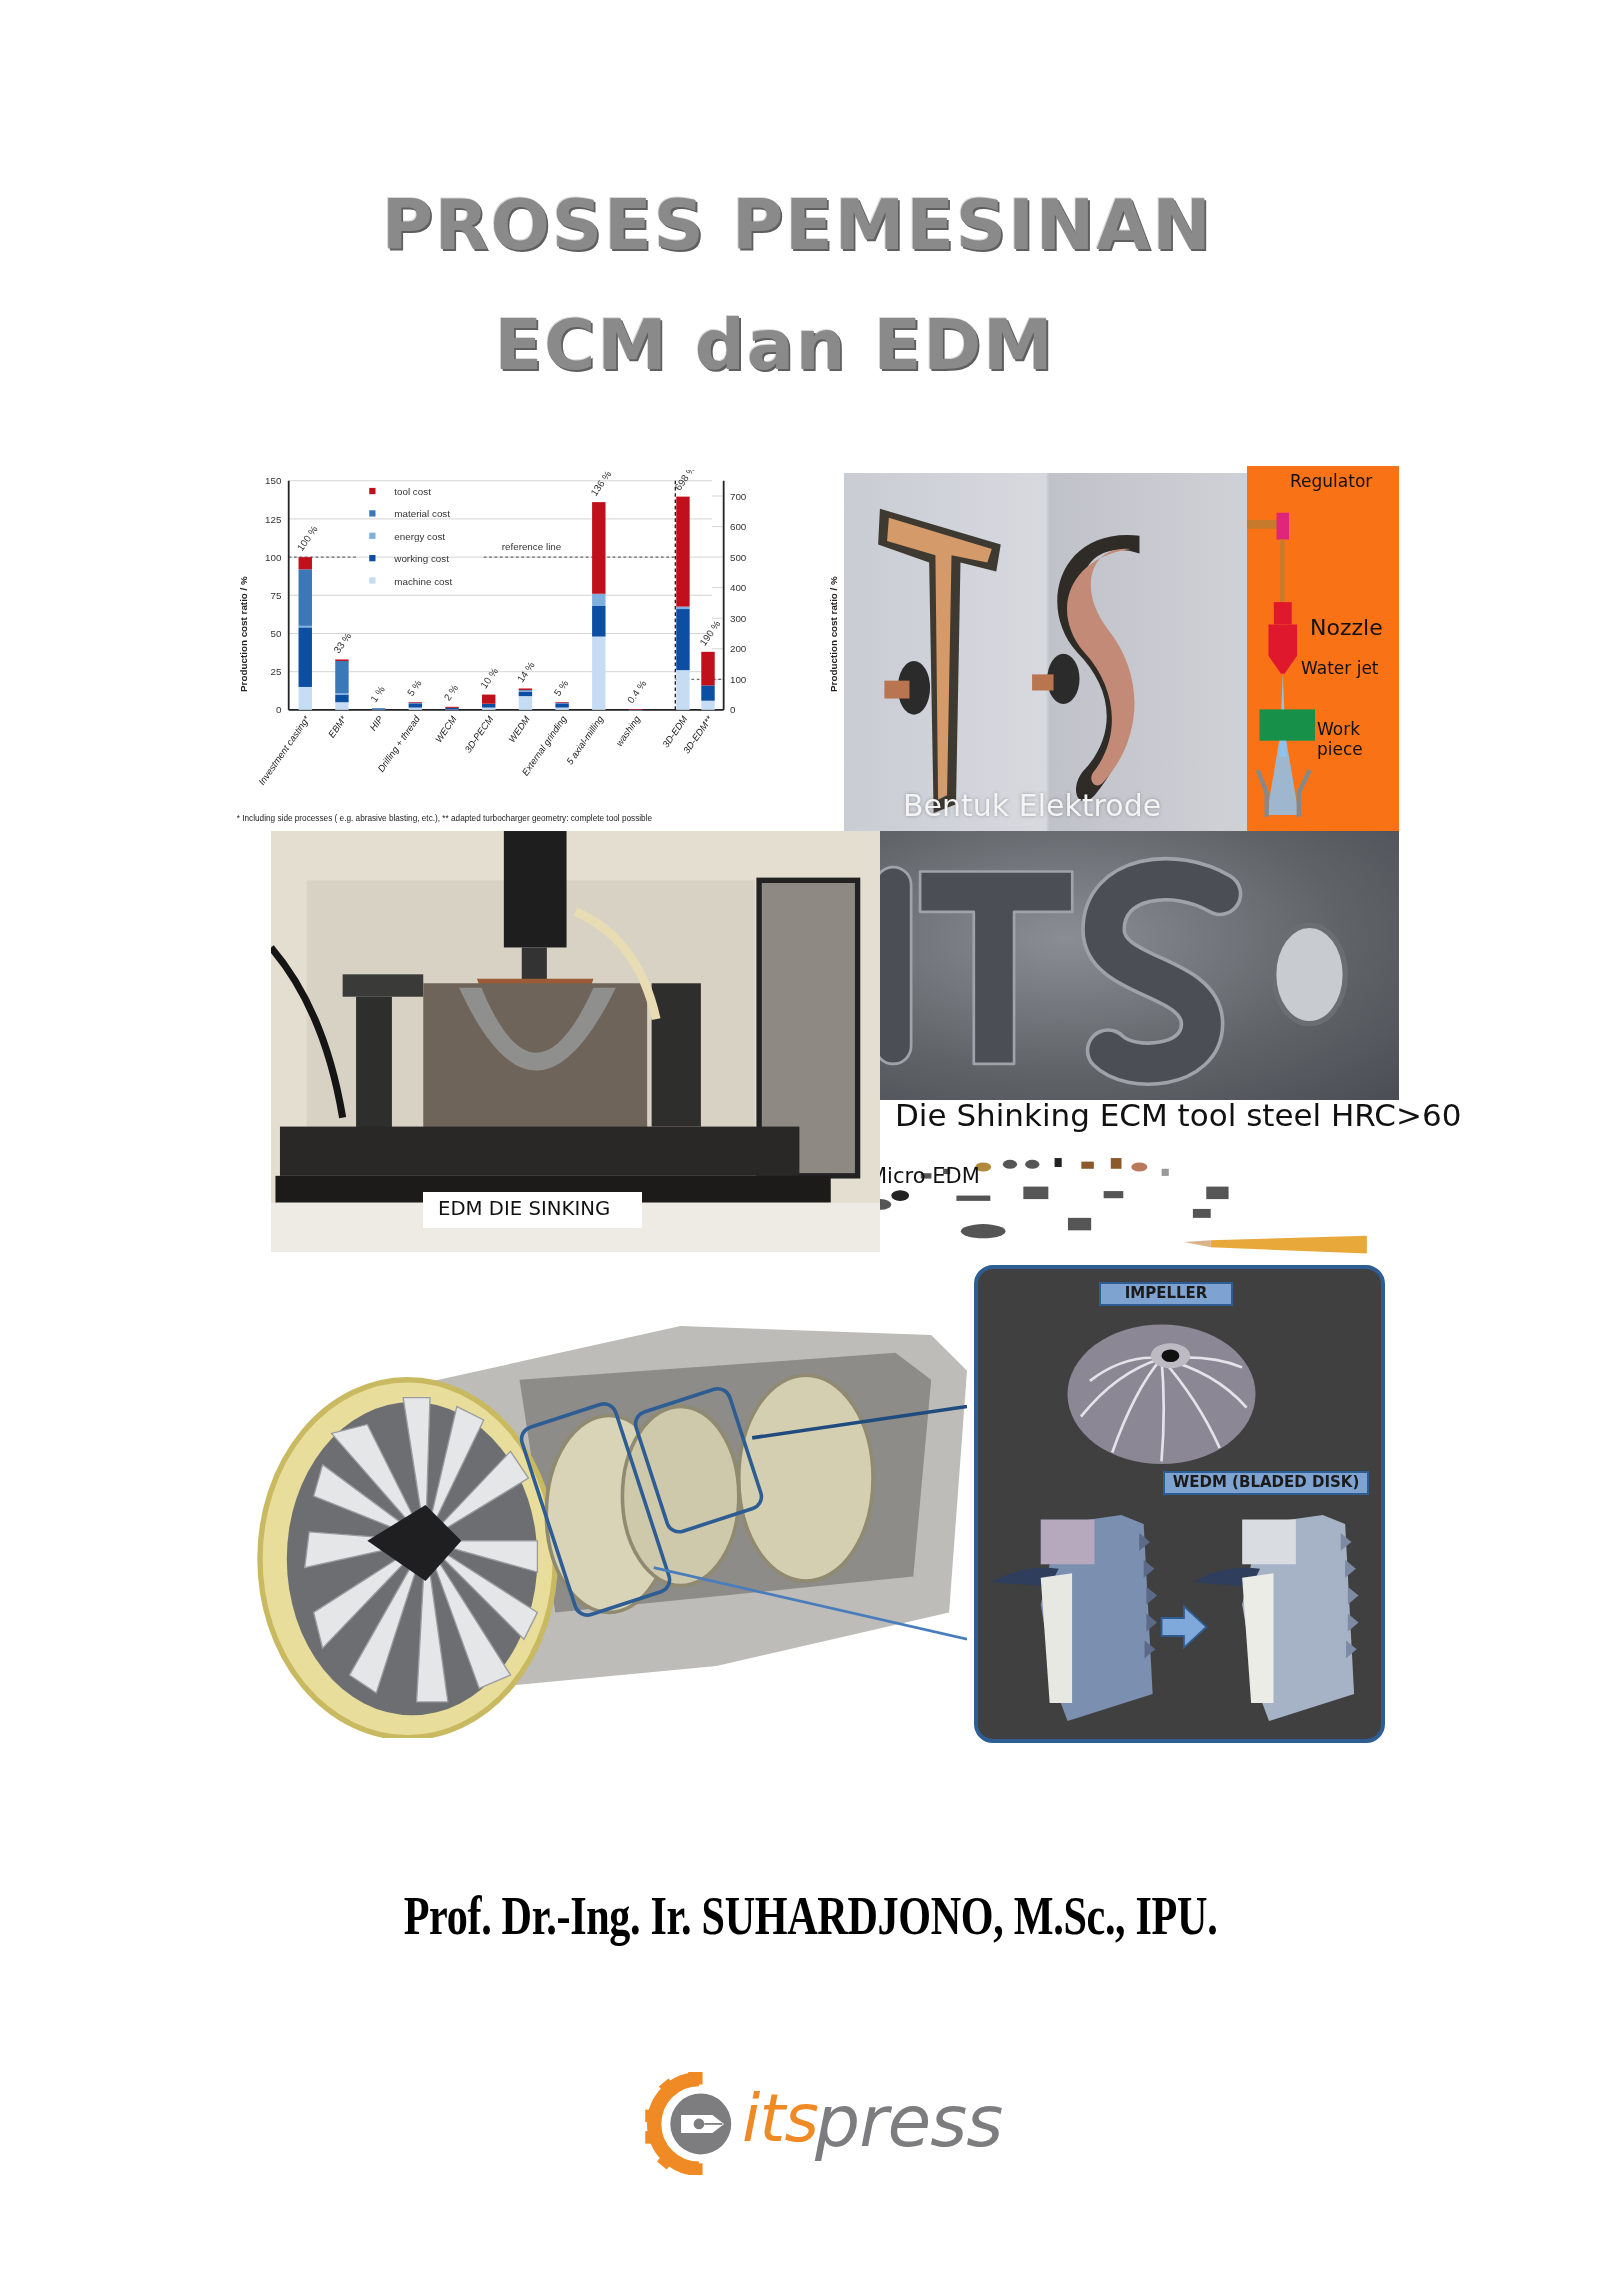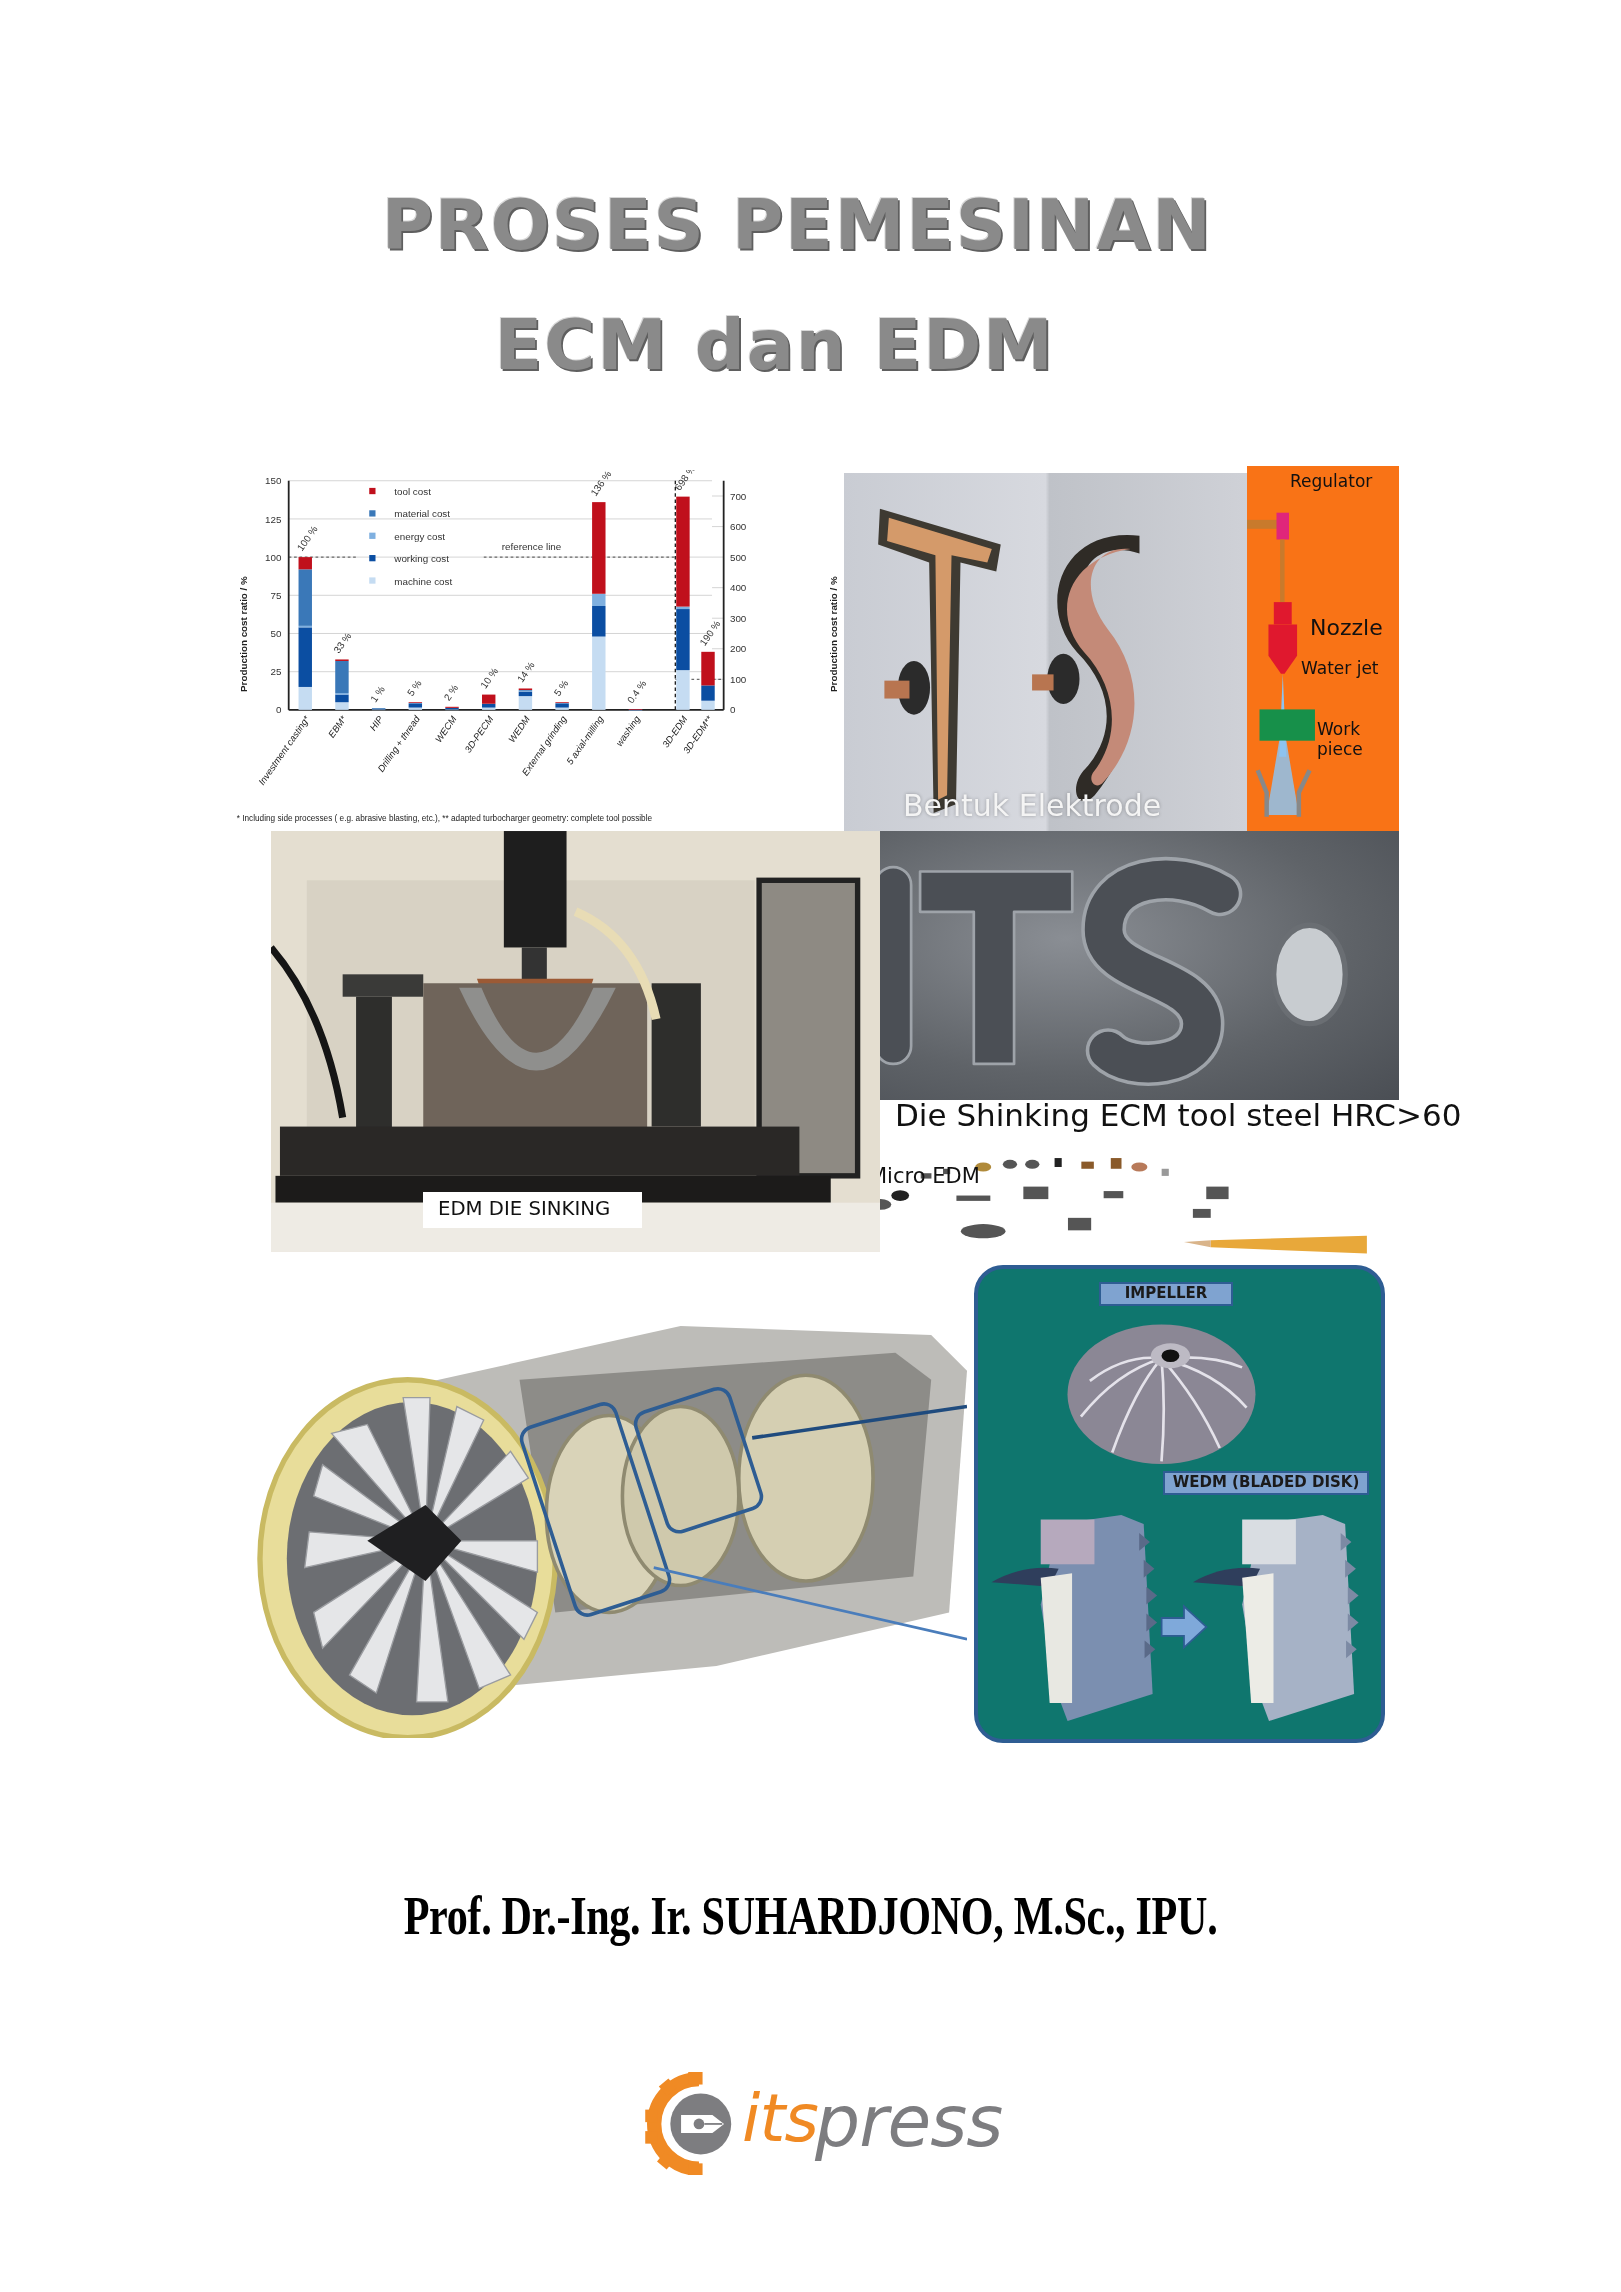--- a/index.html
+++ b/index.html
@@ -23,21 +23,21 @@
   #waterjet { left:1247px; top:466px; width:152px; height:367px; background:#f97316; }
   #its-plate { left:844px; top:831px; width:555px; height:269px; background:radial-gradient(ellipse at 40% 40%, #8a8e94 0%, #5f6368 60%, #4a4e54 100%); }
   #micro { left:844px; top:1100px; width:555px; height:161px; background:#fff; }
   #edm-photo { left:235px; top:831px; width:609px; height:421px; background:linear-gradient(180deg,#d9d4c8 0%,#cfc8b8 45%,#7a6e5e 70%,#3b3630 85%,#e9e6df 100%);margin-left:36px; }
 
   .caption-dark { position:absolute; color:#111; font-family:"DejaVu Sans", sans-serif; }
   .caption-light { position:absolute; color:#f4f4f4; font-family:"DejaVu Sans", sans-serif; text-shadow:0 0 3.6px rgba(0,0,0,0.3); }
 
   
   #engine { left:251px; top:1272px; width:716px; height:466px; }
-  #blisk-box { position:absolute; left:974px; top:1265px; width:403px; height:470px; border:4.5px solid #2e5d93; border-radius:29px; background:#0f766e; }
+  #blisk-box { position:absolute; left:974px; top:1265px; width:403px; height:470px; border:4.5px solid #2e5d93; border-radius:19px; background:#404040; }
   .blisk-label { position:absolute; background:#7fa3d0; border:2.7px solid #2e5d93; font-family:"DejaVu Sans", sans-serif; font-weight:bold; font-size:15px; color:#1b1b1b; text-align:center; line-height:19.7px; }
 
   #author { position:absolute; top:1885px; left:0; width:1621px; text-align:center; font-family:"Liberation Serif", serif; font-weight:bold; font-size:54px; color:#000; transform:scaleX(0.78); transform-origin:center; letter-spacing:-0.4px; }
 
   #logo { position:absolute; left:636px; top:2067px; width:376px; height:107px; }
   #logo .its { position:absolute; left:106px; top:12.5px; font-family:"DejaVu Sans", sans-serif; font-style:italic; font-size:66px; color:#f08a24; letter-spacing:-0.9px; }
   #logo .press { position:absolute; left:179px; top:12.5px; font-family:"DejaVu Sans", sans-serif; font-style:italic; font-size:71px; color:#7d7d80; letter-spacing:-0.9px; }
 </style>
 </head>
 <body>

